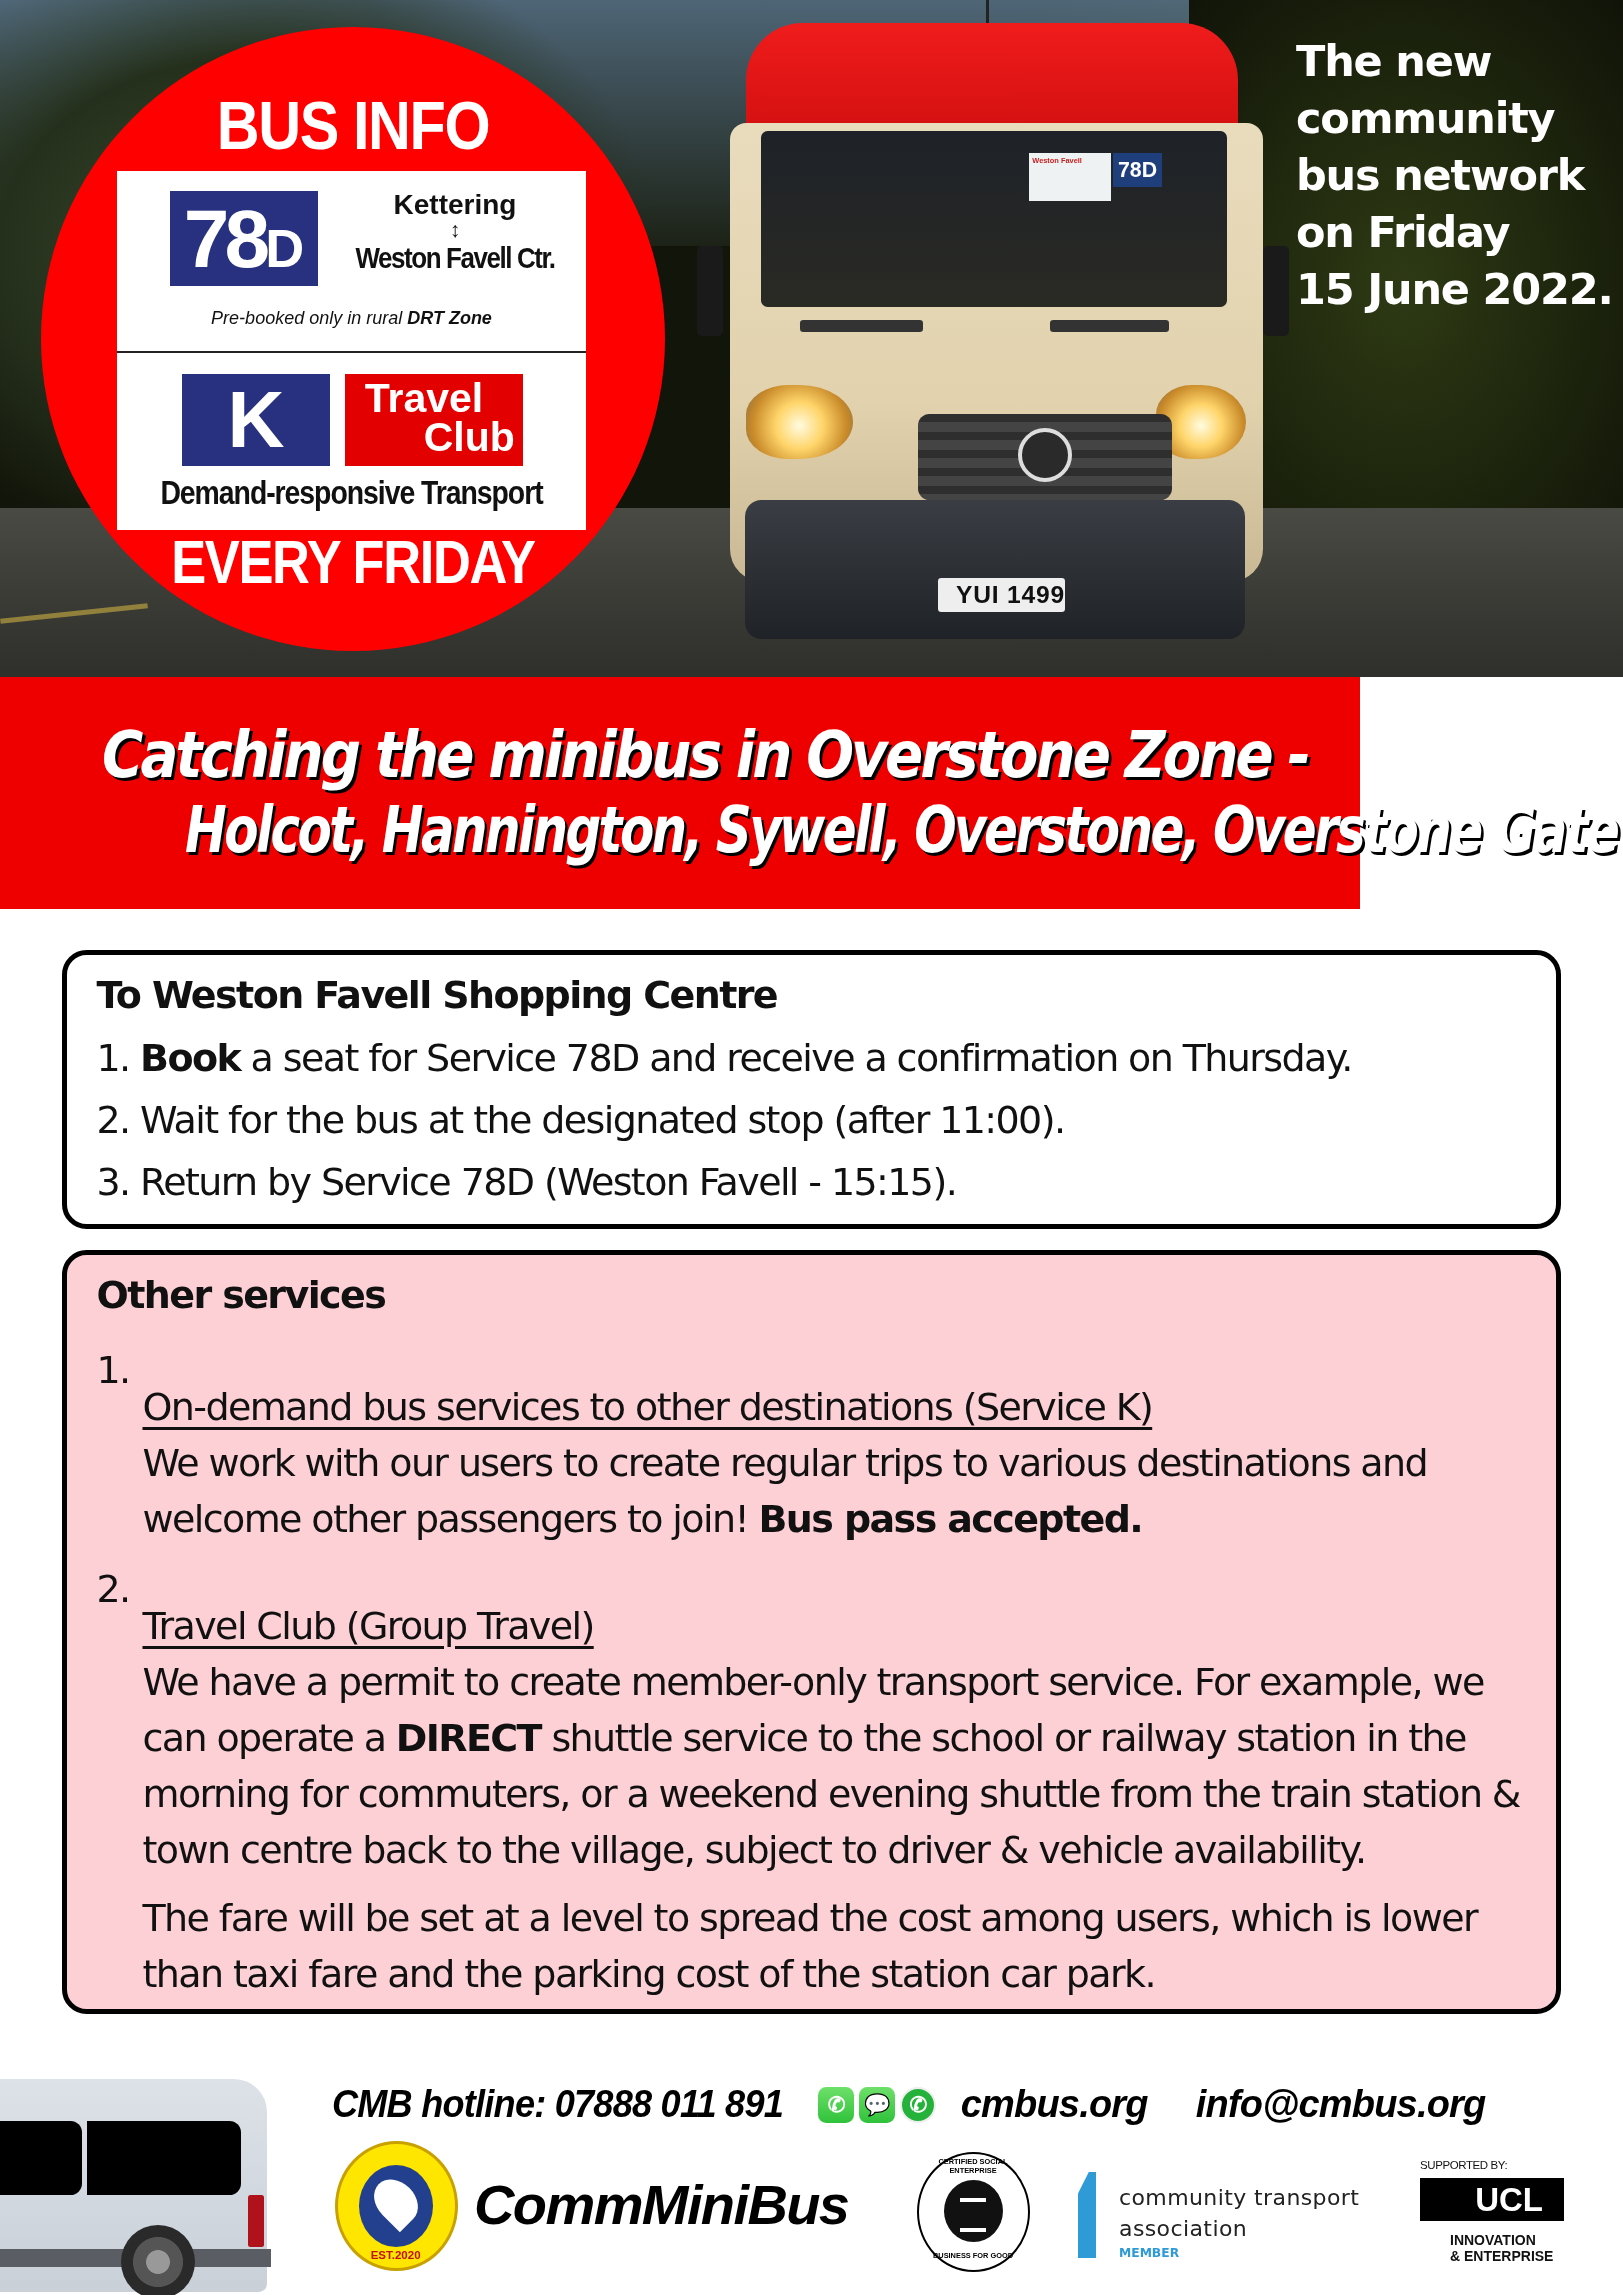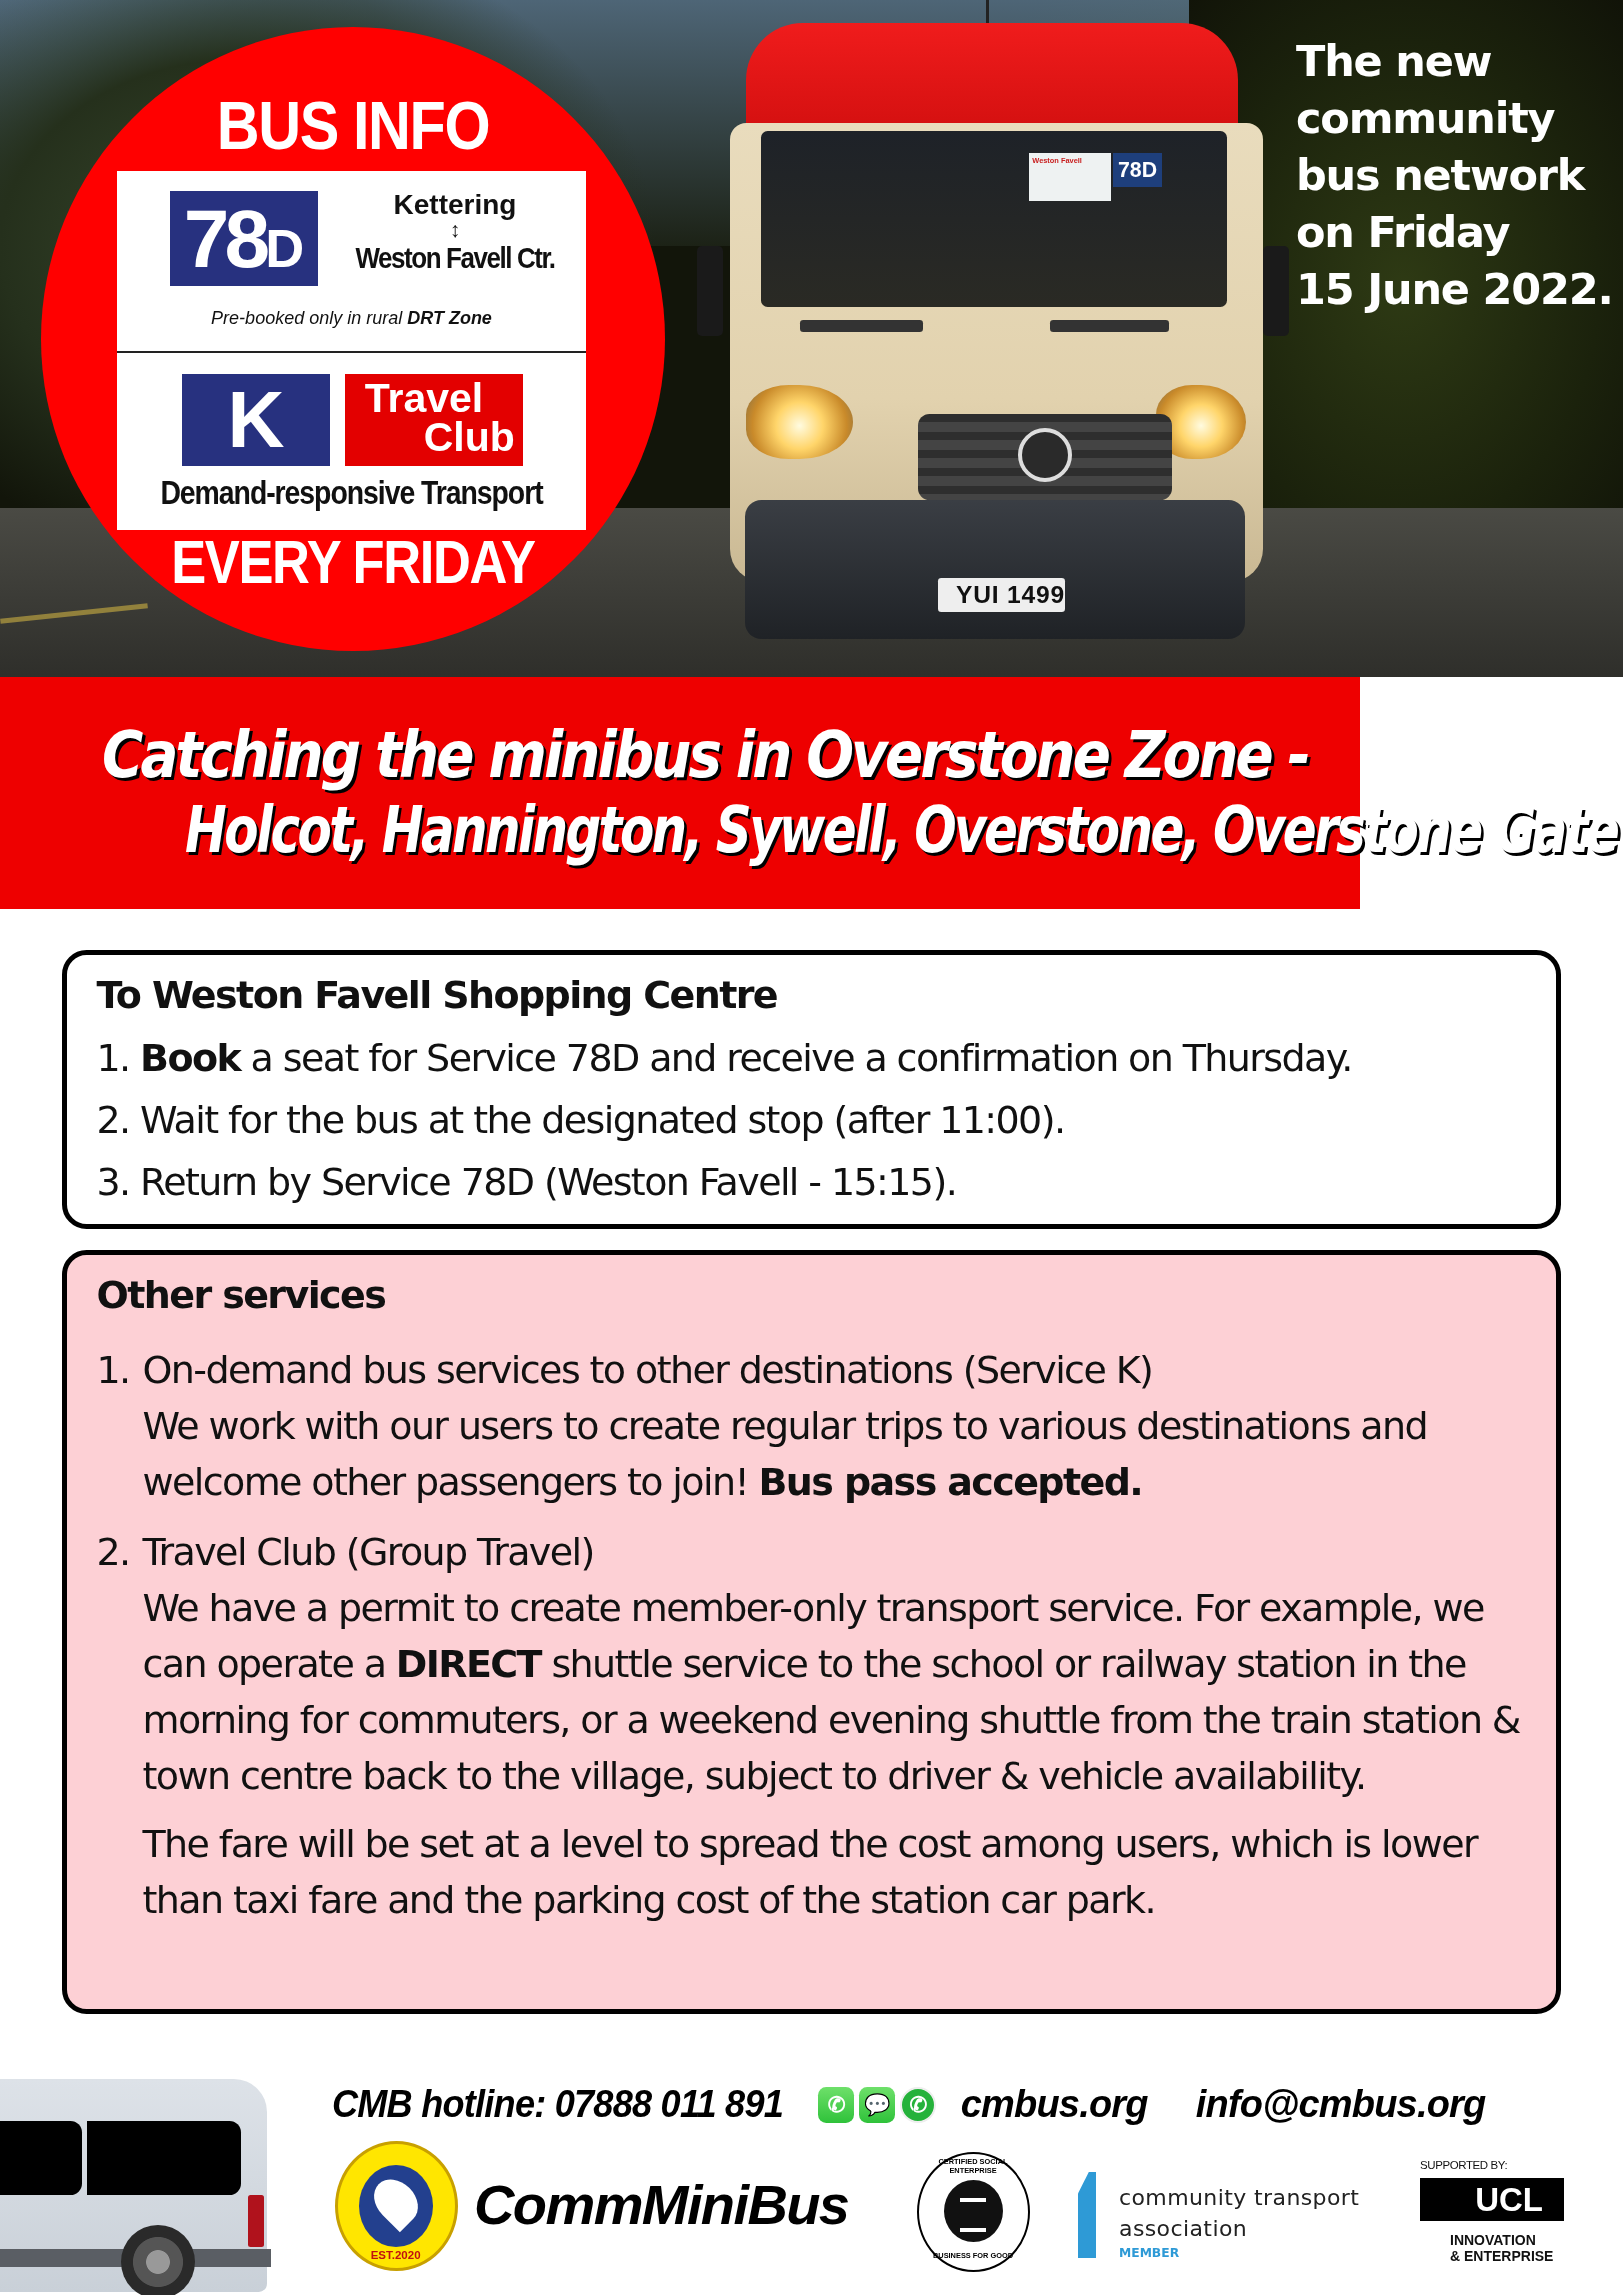--- a/index.html
+++ b/index.html
@@ -87,21 +87,21 @@
   
   .box { position: absolute; left: 62px; width: 1499px; border: 5.7px solid #000; border-radius: 24.6px; padding: 18px 29.5px; }
   .box-a { top: 950px; height: 279px; background: #fff; }
   .box-b { top: 1250px; height: 764px; background: #fdd0d5; }
   .box h2 { font-family: "DejaVu Sans", sans-serif; font-size: 38px; font-weight: bold; letter-spacing: -1.6px; color: #111; margin-bottom: 9.8px; }
   .box-a .step { font-family: "DejaVu Sans", sans-serif; font-size: 38px; line-height: 62px; letter-spacing: -1.6px; color: #111; font-weight: normal; }
   .box-a .step b { font-weight: bold; }
   .svc { font-family: "DejaVu Sans", sans-serif; font-size: 38px; line-height: 56px; letter-spacing: -1.6px; color: #111; }
   .svc .head { display: flex; }
   .svc .n { width: 46px; flex: 0 0 46px; }
-  .svc .u { text-underline-offset: 6.6px; }
+  .svc .u { text-decoration: underline; text-underline-offset: 6.6px; margin-top: 37px; }
   .svc .body { padding-left: 46px; }
   .svc b { font-weight: bold; }
   .svc-1 { margin-top: 24.6px; }
   .svc-2 { margin-top: 14.8px; }
   .svc .fare { padding-left: 46px; margin-top: 11.5px; }
 
   
   .footer-bus { position: absolute; left: 0; top: 2046px; width: 275px; height: 246px; }
   .fb-body { position: absolute; left: 0; top: 33px; width: 267px; height: 213px; background: linear-gradient(180deg, #dde2e8 0%, #c9d0d8 100%); border-radius: 0 33px 8.2px 0; }
   .fb-win { position: absolute; top: 75px; height: 74px; background: #000; border-radius: 0 11.5px 11.5px 0; }

